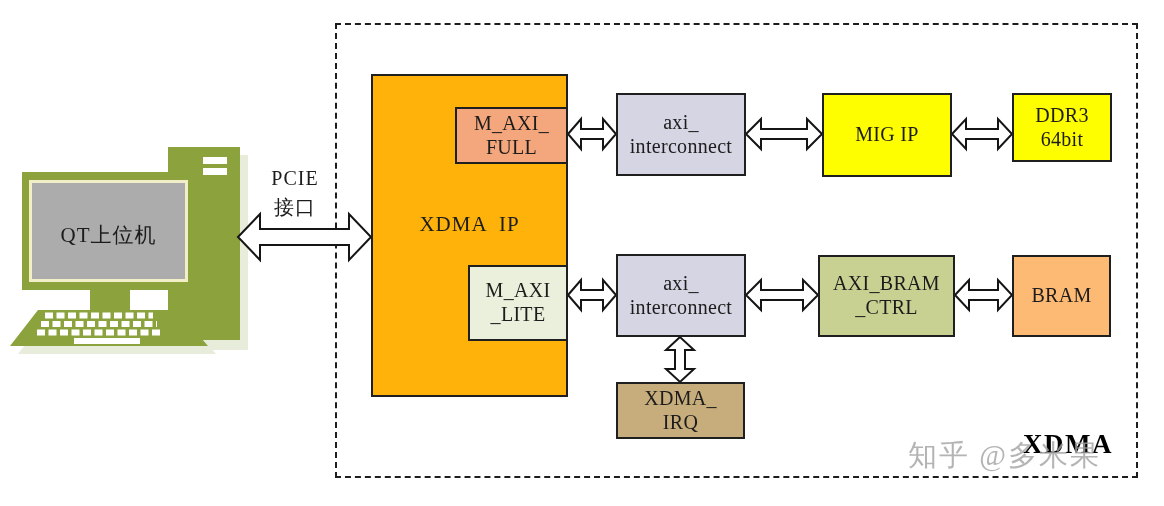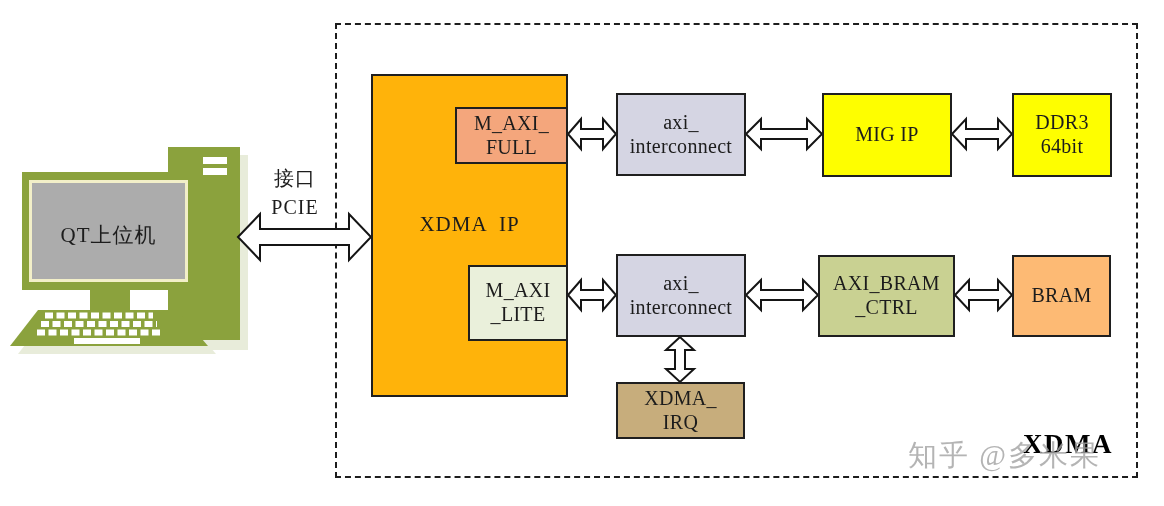--- a/index.html
+++ b/index.html
@@ -93,21 +93,21 @@
 
   <div class="block" style="left: 616px; top: 93px; width: 130px; height: 83px; background-color: rgb(213, 213, 227);">
     <span>axi_</span>
     <span>interconnect</span>
   </div>
 
   <div class="block" style="left: 822px; top: 93px; width: 130px; height: 84px; background-color: rgb(254, 254, 0);">
     <span>MIG IP</span>
   </div>
 
-  <div class="block" style="left: 1012px; top: 93px; width: 100px; height: 84px; background-color: rgb(254, 254, 0);">
+  <div class="block" style="left: 1012px; top: 93px; width: 100px; height: 69px; background-color: rgb(254, 254, 0);">
     <span>DDR3</span>
     <span>64bit</span>
   </div>
 
   <div class="block" style="left: 616px; top: 254px; width: 130px; height: 83px; background-color: rgb(213, 213, 227);">
     <span>axi_</span>
     <span>interconnect</span>
   </div>
 
   <div class="block" style="left: 818px; top: 255px; width: 137px; height: 82px; background-color: rgb(201, 209, 146);">
@@ -118,22 +118,22 @@
   <div class="block" style="left: 1012px; top: 255px; width: 99px; height: 82px; background-color: #fdba74;">
     <span>BRAM</span>
   </div>
 
   <div class="block" style="left: 616px; top: 382px; width: 129px; height: 57px; background-color: rgb(199, 173, 124); text-align: right;">
     <span>XDMA_</span>
     <span>IRQ</span>
   </div>
 
   <div class="pcie-label">
+    <div>PCIE</div>
     <div>接口</div>
-    <div>PCIE</div>
   </div>
 
   <div class="screen-label">QT上位机</div>
 
   <div class="fpga-title">XDMA</div>
 
   <div class="watermark">知乎 @多米果</div>
 
 </div>
 

